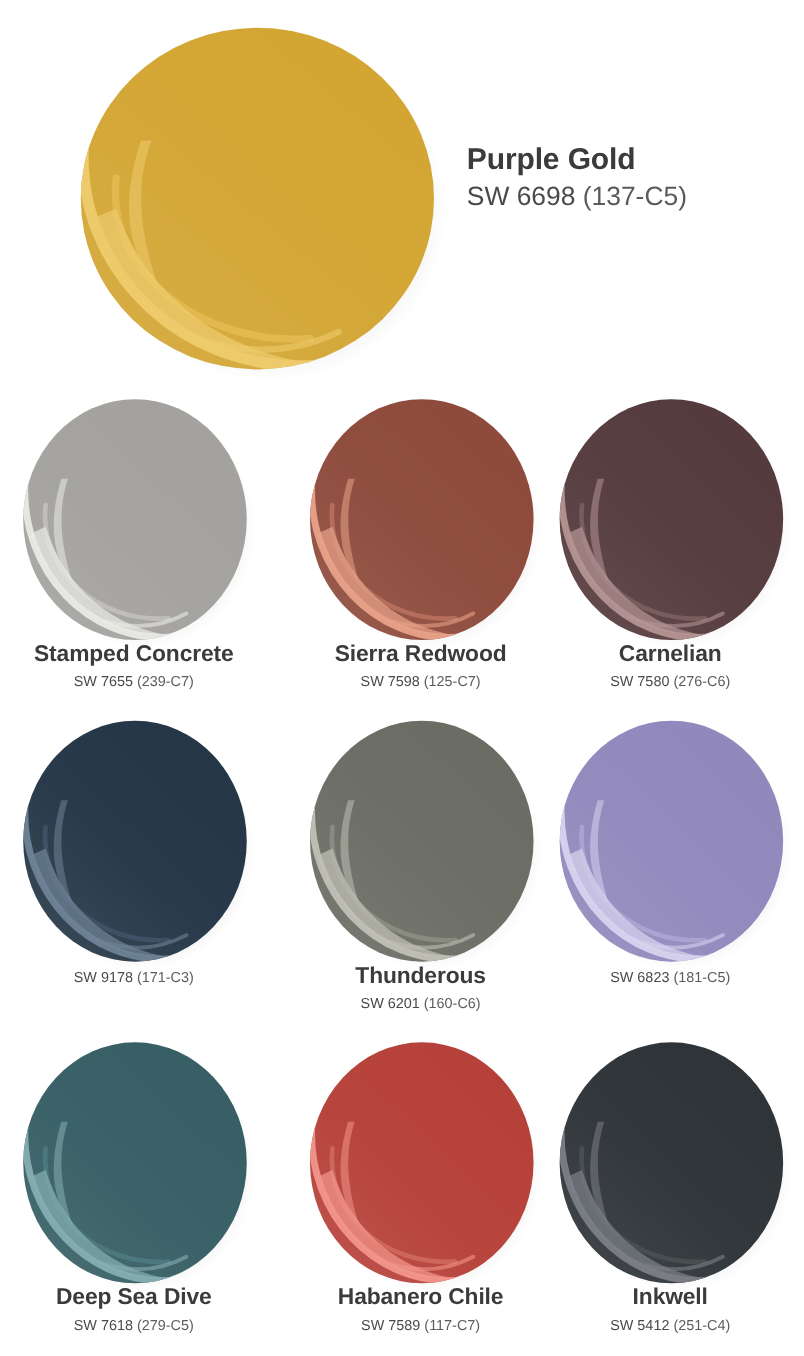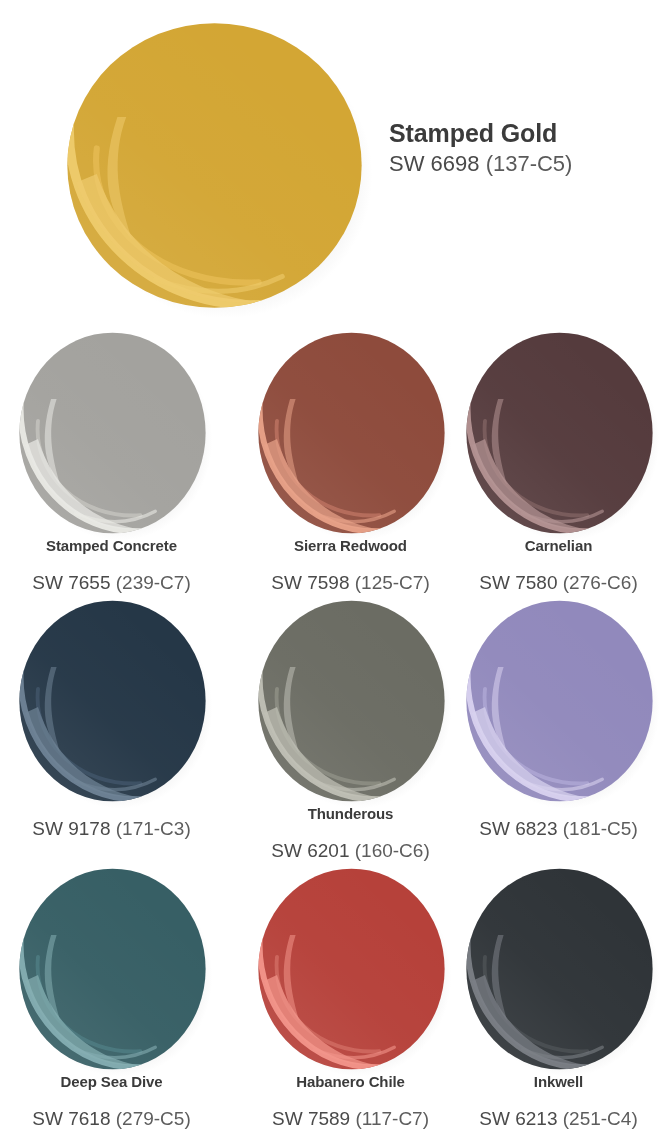--- a/index.html
+++ b/index.html
@@ -89,30 +89,30 @@
   .blob-svg { display: block; width: 100%; height: 100%; overflow: visible; }
 
   .swatch-label {
     position: absolute;
     left: 0;
     top: 210px;
     width: 100%;
     text-align: center;
   }
   .swatch-name {
-    font-size: 15px;
+    font-size: 19px;
     font-weight: bold;
     color: #3b3b3b;
     line-height: 22px;
     letter-spacing: -0.1px;
     white-space: nowrap;
   }
   .swatch-code {
-    margin-top: 17px;
-    font-size: 19px;
+    margin-top: 3px;
+    font-size: 12px;
     color: #4a4a4a;
     line-height: 17px;
     white-space: nowrap;
   }
   .swatch-code .paren { color: #5d5d5d; }
 </style>
 </head>
 <body>
 
 <div id="hero">
@@ -168,21 +168,21 @@
                64.2025 99.10525 Z" fill="#eecb6d" opacity="0.55"></path>
 
     <path d="M 93.63499999999999 261.37
              C 143.67025 279.873875,
                184.87574999999998 275.60375,
                220.19475 258.52325" fill="none" stroke="#eecb6d" stroke-width="5.1850000000000005" stroke-linecap="round" opacity="0.6"></path>
   </g>
 </svg>
     </div>
   <div id="hero-text">
-    <div id="hero-name">Stamped Gold</div>
+    <div id="hero-name">Purple Gold</div>
     <div id="hero-code">
       <span>SW 6698</span>
       <span class="paren">(137-C5)</span>
     </div>
   </div>
 </div>
 
 <div id="grid">
     <div class="swatch-row">
       <div class="swatch-cell col0">
@@ -753,17 +753,17 @@
 
     <path d="M 59.251 184.288
              C 90.91265 197.3348,
                116.98695000000001 194.324,
                139.33635 182.2808" fill="none" stroke="#7b8086" stroke-width="3.2809999999999997" stroke-linecap="round" opacity="0.6"></path>
   </g>
 </svg>
         </div>
         <div class="swatch-label">
           <div class="swatch-name">Inkwell</div>
-          <div class="swatch-code"><span>SW 6213</span><span class="paren"> (251-C4)</span></div>
+          <div class="swatch-code"><span>SW 5412</span><span class="paren"> (251-C4)</span></div>
         </div>
       </div>
     </div>
   </div>
 
 </body></html>

